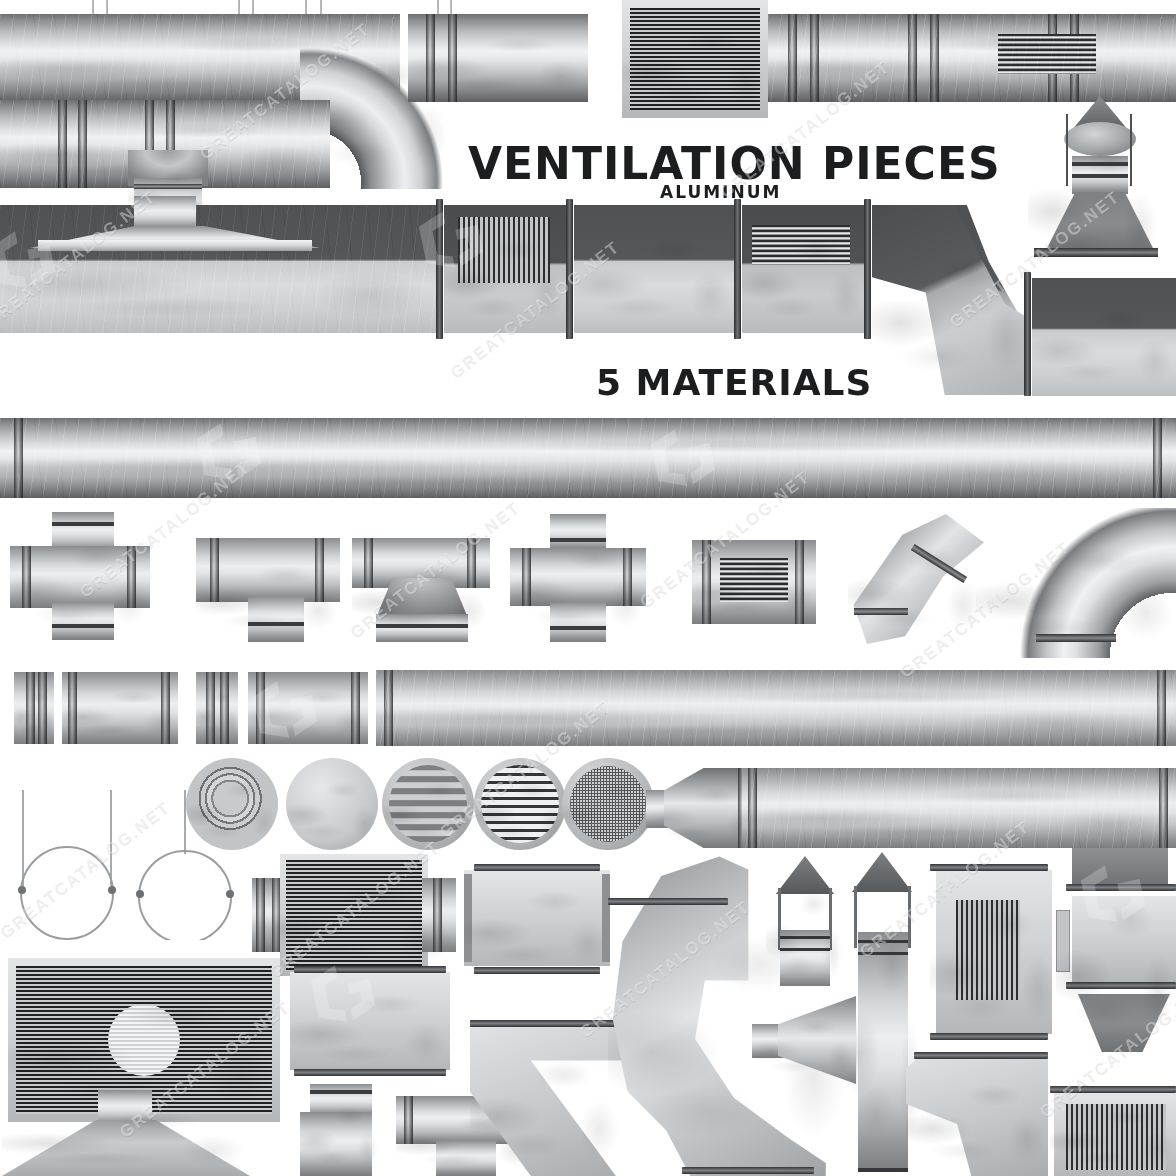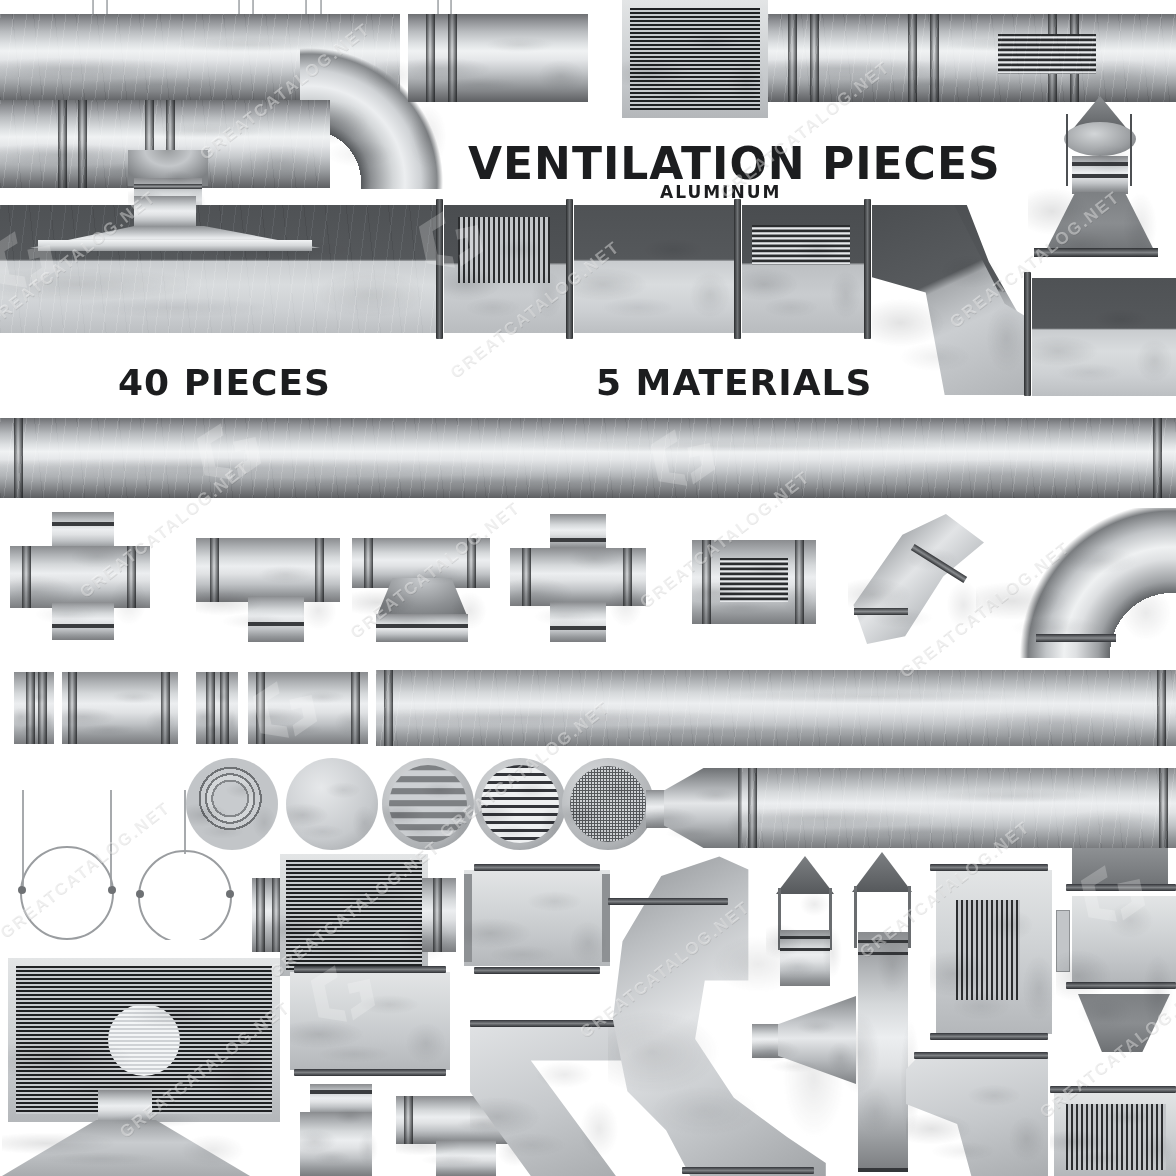--- a/index.html
+++ b/index.html
@@ -163,21 +163,20 @@
     <div class="rib" style="left:280px;"></div>
     <div class="rib" style="left:302px;"></div>
     <div class="louverH" style="position:absolute;left:230px;top:20px;width:98px;height:40px;"></div>
     <div class="grime"></div>
       <div class="scratch"></div>
   </div>
 
   <div class="title" style="left:468px;top:138px;font-size:44px;">VENTILATION PIECES</div>
   <div class="title" style="left:660px;top:182px;font-size:17px;letter-spacing:2px;">ALUMINUM</div>
 
-  <div class="title" style="left:118px;top:362px;font-size:36px;">40 PIECES</div>
   <div class="title" style="left:596px;top:362px;font-size:36px;">5 MATERIALS</div>
 
   <div class="piece rectDuct" style="left:0;top:205px;width:436px;height:128px;">
     <div class="grime"></div>
       <div class="scratch"></div>
   </div>
 
   <div class="piece" style="left:30px;top:196px;width:290px;height:66px;">
     <div class="pipeHsoft" style="position:absolute;left:104px;top:0;width:62px;height:34px;"></div>
     <div style="position:absolute;left:0;top:30px;width:290px;height:22px;

